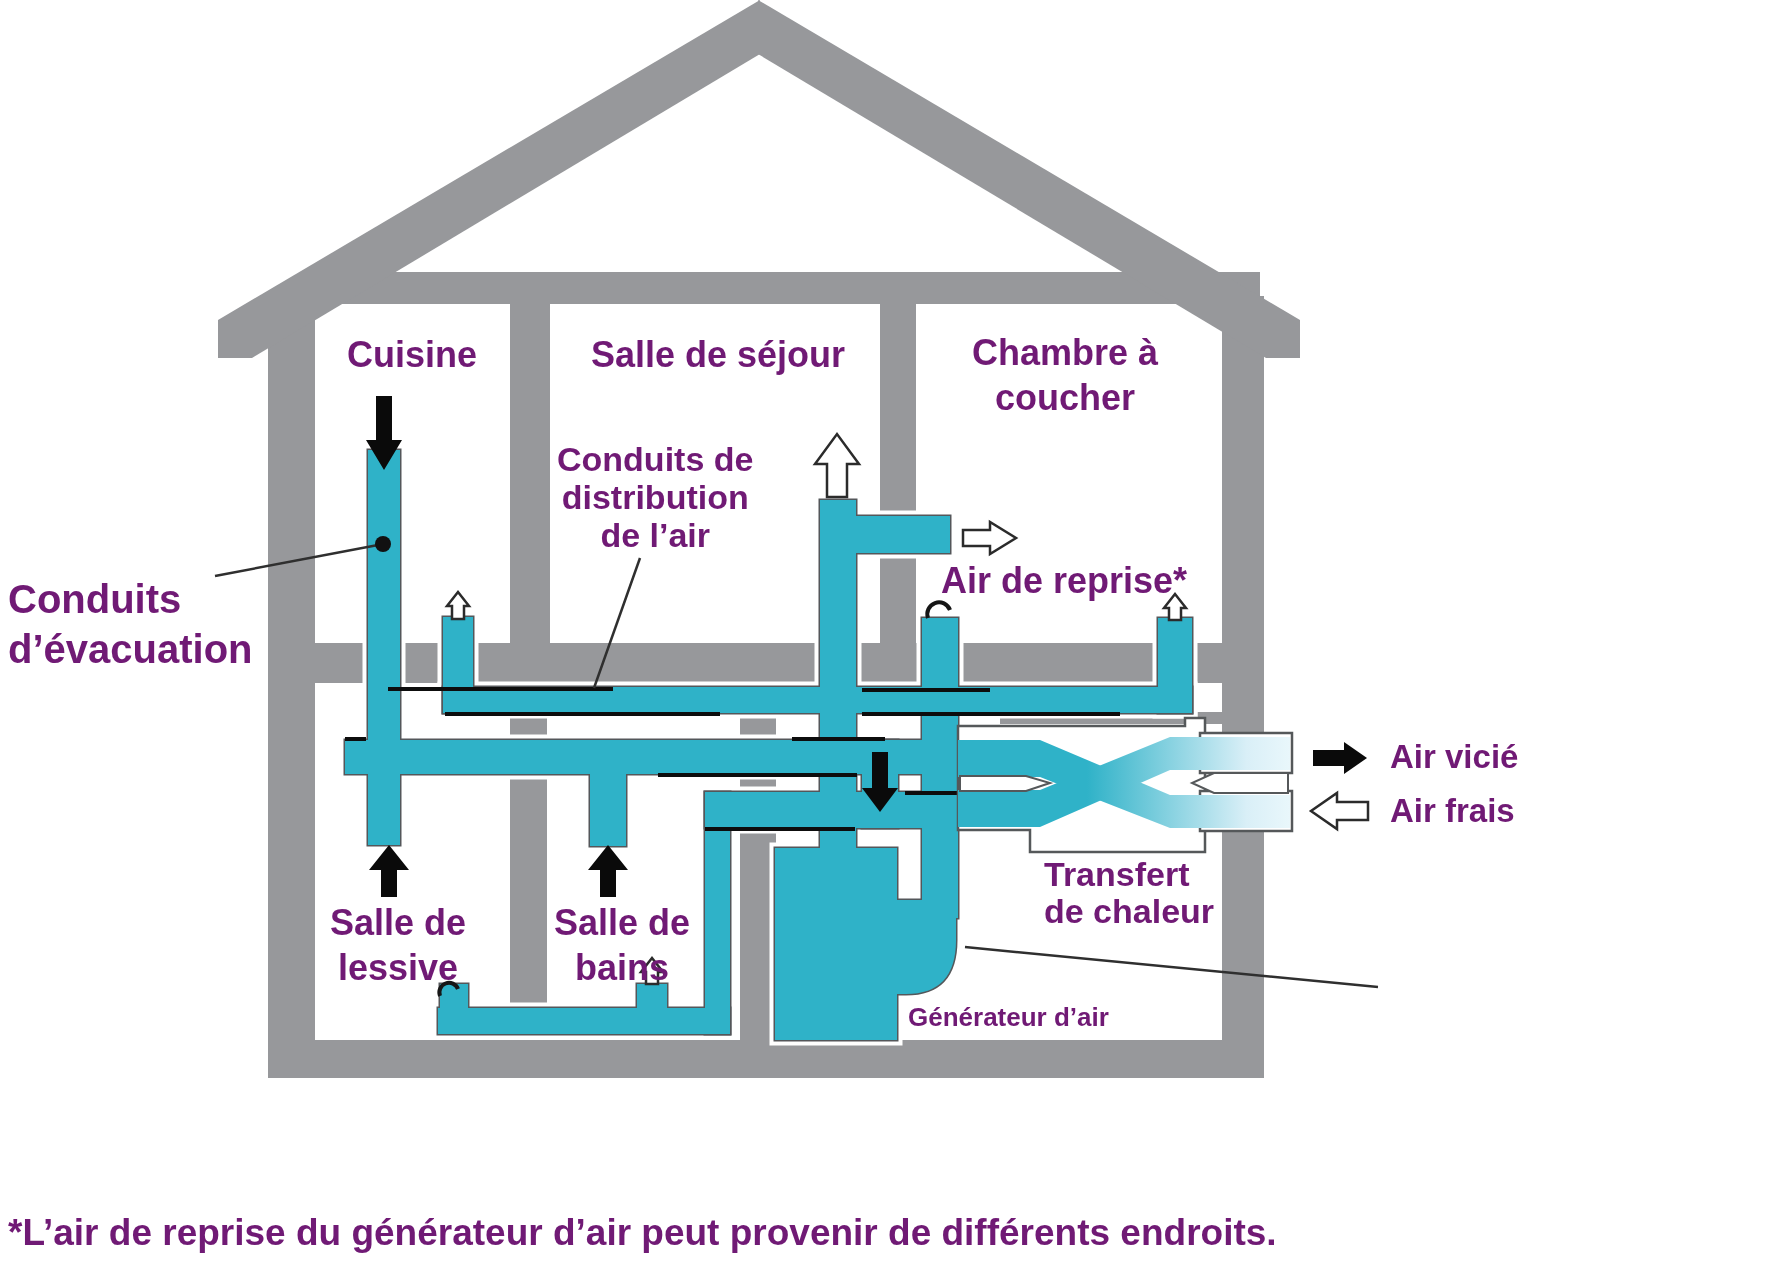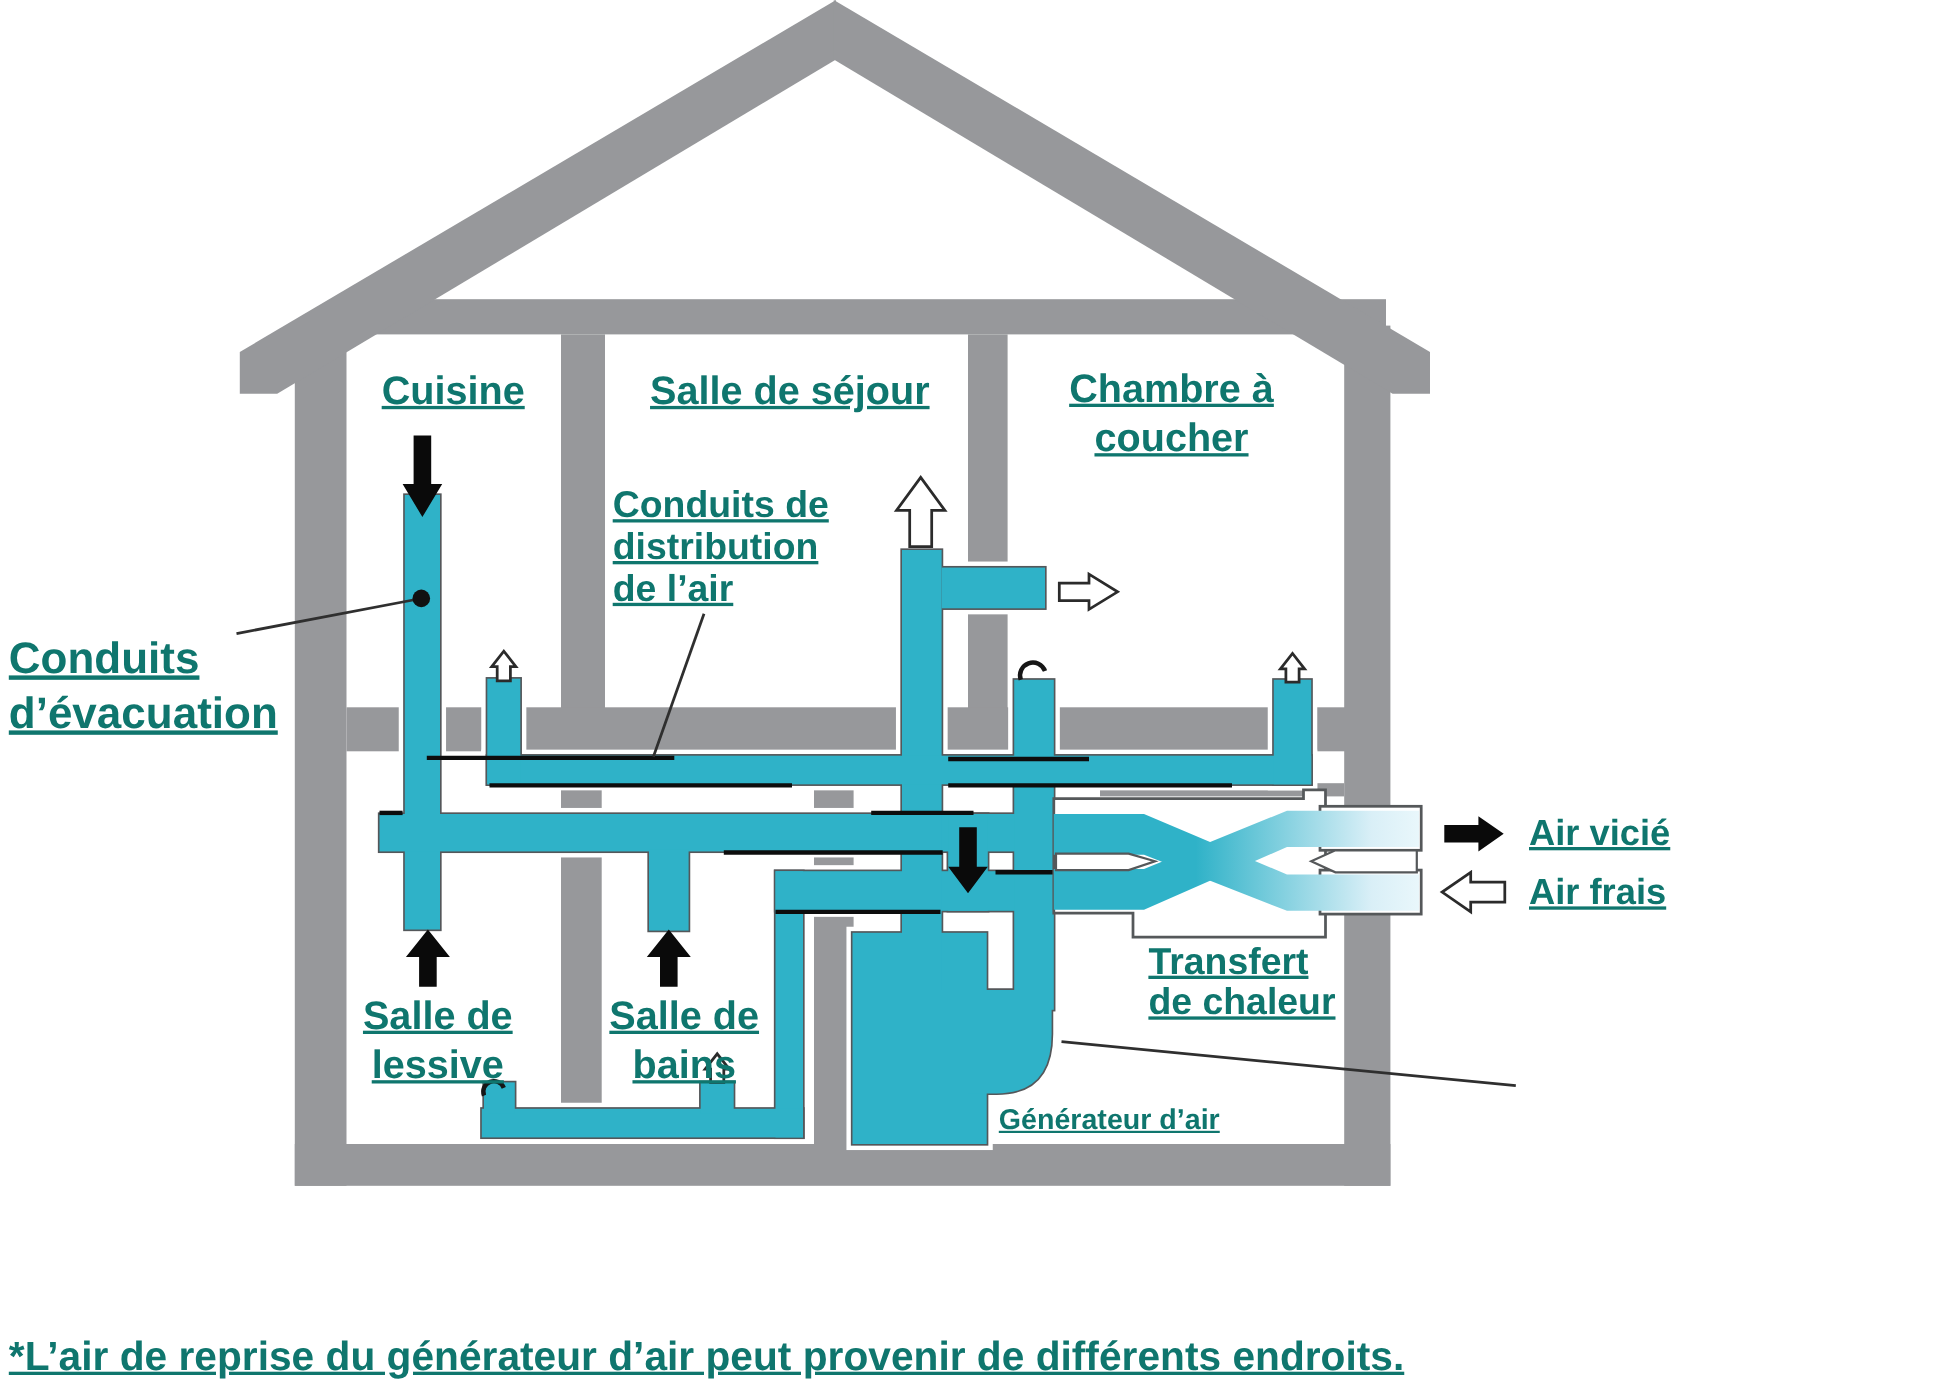--- a/index.html
+++ b/index.html
@@ -6,30 +6,29 @@
   .canvas{
     position:relative;
     width:1778px;height:1269px;
     background:#ffffff;
     font-family:"Liberation Sans", sans-serif;
     overflow:hidden;
   }
   .canvas svg{position:absolute;left:0;top:0;}
   .lbl{
     position:absolute;
-    color:#0f766e;
+    color:#701a75;
     font-weight:700;
     white-space:nowrap;
     z-index:5;
-    text-decoration:underline;
   }
   .ctr{transform:translateX(-50%);text-align:center;}
   .room{font-size:36px;line-height:45px;}
   .ann-l{font-size:40px;line-height:50px;}
-  .ann-m{font-size:34px;line-height:38px;}
+  .ann-m{font-size:34px;line-height:38px;text-align:center;}
   .ann-heat{font-size:34px;line-height:37px;}
   .ann-ret{font-size:36px;line-height:52px;}
   .legend-t{font-size:33px;}
   .foot{font-size:37px;}
 </style>
 </head>
 <body>
 
 <div class="canvas">
 
@@ -151,20 +150,21 @@
     <div>Conduits</div>
     <div>d’évacuation</div>
   </div>
 
   <div class="lbl ann-m" style="left:557px;top:440px;">
     <div>Conduits de</div>
     <div>distribution</div>
     <div>de l’air</div>
   </div>
 
+  <div class="lbl" style="left:941px;top:560px;font-size:36px;">Air de reprise*</div>
 
   <div class="lbl ann-heat" style="left:1012px;top:856px;margin-left:32px;">
     <div>Transfert</div>
     <div>de chaleur</div>
   </div>
 
   <div class="lbl" style="left:908px;top:1002px;font-size:26px;">Générateur d’air</div>
 
 
   <div class="lbl legend-t" style="left:1390px;top:738px;">Air vicié</div>

